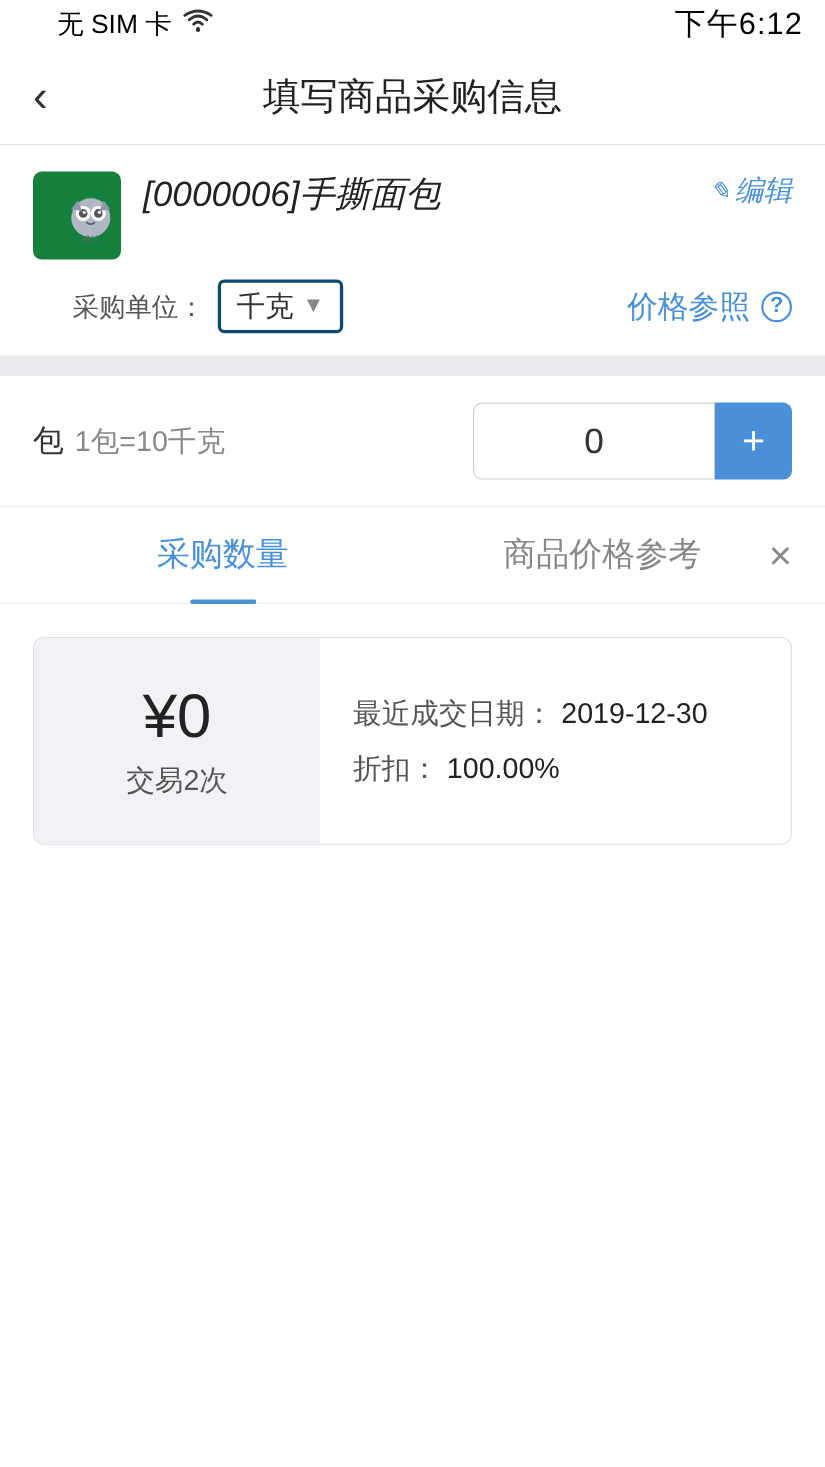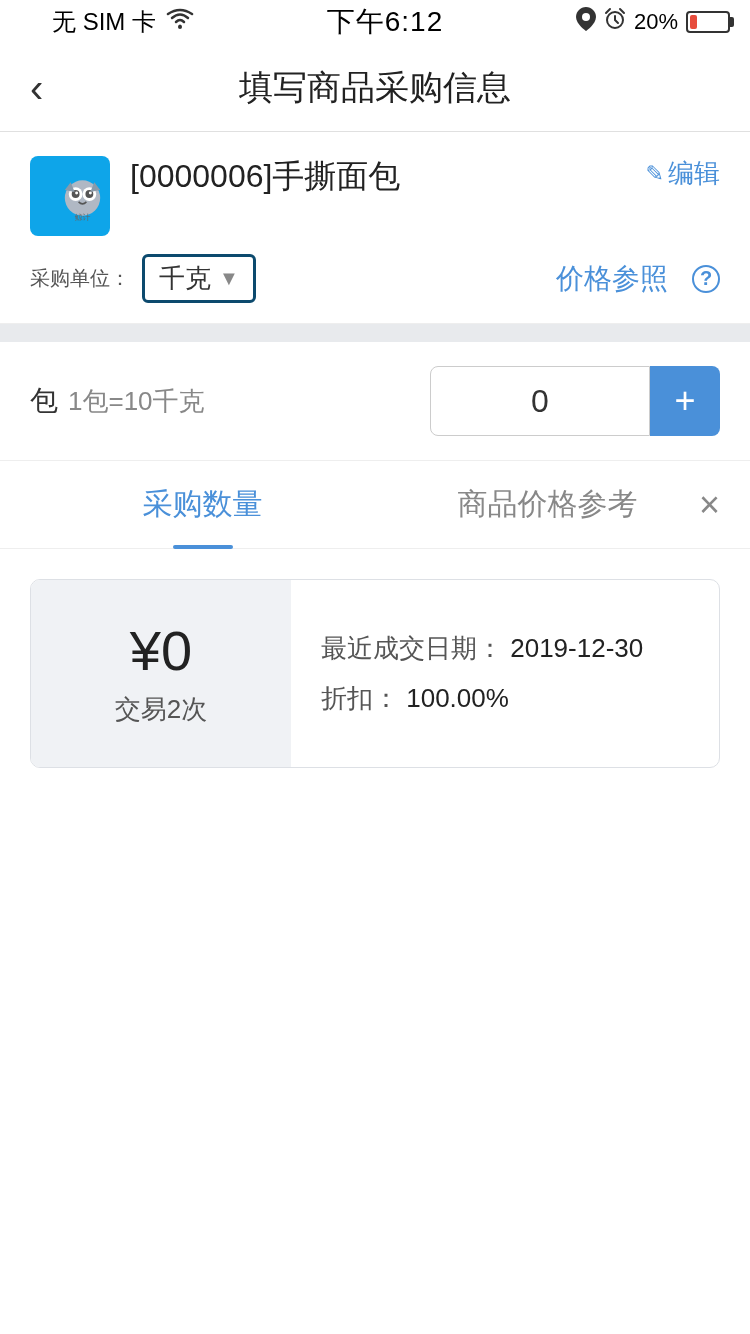--- a/index.html
+++ b/index.html
@@ -101,21 +101,21 @@
       border-bottom: 1px solid #eee;
     }
     .product-header {
       display: flex;
       align-items: flex-start;
       margin-bottom: 18px;
     }
     .product-thumb {
       width: 80px;
       height: 80px;
-      background: #0ea5e9;
+      background: #15803d;
       border-radius: 8px;
       display: flex;
       align-items: center;
       justify-content: center;
       flex-shrink: 0;
       margin-right: 20px;
       padding-left: 25px;
     }
     
     .owl-svg {
@@ -141,42 +141,43 @@
     .edit-icon-box {
       font-size: 22px;
     }
     .product-unit-row {
       display: flex;
       align-items: center;
       justify-content: space-between;
       margin-top: 10px;
     }
     .unit-label {
-      font-size: 20px;
+      font-size: 24px;
       color: #555;
+      margin-left: 36px;
     }
     .unit-selector {
       display: inline-flex;
       align-items: center;
       border: 3px solid #0c4a6e;
       border-radius: 6px;
       padding: 4px 14px;
       font-size: 26px;
       color: #333;
       gap: 8px;
       background: #fff;
     }
     .unit-arrow {
       font-size: 20px;
       color: #888;
     }
     .price-ref {
       display: flex;
       align-items: center;
-      gap: 24px;
+      gap: 10px;
       color: #4a90d9;
       font-size: 28px;
     }
     .help-circle {
       width: 28px;
       height: 28px;
       border: 2px solid #4a90d9;
       border-radius: 50%;
       display: flex;
       align-items: center;
@@ -360,40 +361,20 @@
       <svg width="28" height="22" viewBox="0 0 28 22">
         <path d="M14 18 L14 18" stroke="#333" stroke-width="3" stroke-linecap="round"></path>
         <path d="M10 14 Q14 10 18 14" stroke="#333" stroke-width="2.5" fill="none" stroke-linecap="round"></path>
         <path d="M6 10 Q14 3 22 10" stroke="#333" stroke-width="2.5" fill="none" stroke-linecap="round"></path>
         <path d="M2 6 Q14 -2 26 6" stroke="#333" stroke-width="2.5" fill="none" stroke-linecap="round"></path>
         <circle cx="14" cy="19" r="2" fill="#333"></circle>
       </svg>
     </span>
   </div>
   <div class="status-center">下午6:12</div>
-  <div class="status-right">
-    <span>
-      <svg width="20" height="24" viewBox="0 0 20 24" fill="#333">
-        <path d="M10 0 C4.5 0 0 4.5 0 10 C0 17 10 24 10 24 S20 17 20 10 C20 4.5 15.5 0 10 0Z"></path>
-        <circle cx="10" cy="10" r="4" fill="#fff"></circle>
-      </svg>
-    </span>
-    <span>
-      <svg width="22" height="24" viewBox="0 0 22 24" fill="#333">
-        <circle cx="11" cy="13" r="8" fill="none" stroke="#333" stroke-width="2"></circle>
-        <path d="M11 9 L11 13 L14 16" stroke="#333" stroke-width="2" fill="none" stroke-linecap="round"></path>
-        <path d="M2 6 L6 2" stroke="#333" stroke-width="2" stroke-linecap="round"></path>
-        <path d="M20 6 L16 2" stroke="#333" stroke-width="2" stroke-linecap="round"></path>
-      </svg>
-    </span>
-    <span style="font-size:22px;">20%</span>
-    <div class="battery-icon">
-      <div class="battery-fill"></div>
-    </div>
-  </div>
 </div>
 
 <div class="nav-bar">
   <div class="back-btn">‹</div>
   <div class="nav-title">填写商品采购信息</div>
 </div>
 
 <div class="product-section">
   <div class="product-header">
 
@@ -409,21 +390,21 @@
         <circle cx="36" cy="25" r="1.5" fill="#fff"></circle>
         <path d="M24 34 Q28 38 32 34" stroke="#555" stroke-width="1.5" fill="none"></path>
 
         <polygon points="16,14 20,24 10,22" fill="#8a9aaa"></polygon>
         <polygon points="40,14 36,24 46,22" fill="#8a9aaa"></polygon>
 
         <text x="28" y="52" text-anchor="middle" font-size="8" fill="#666">鲸计</text>
       </svg>
     </div>
 
-    <div style="flex:1; display:flex; align-items:flex-start; justify-content:flex-end;">
+    <div style="flex:1; display:flex; align-items:flex-start; justify-content:flex-end;font-style:italic;">
       <div class="product-name">[0000006]手撕面包</div>
       <div class="edit-link">
         <span class="edit-icon-box">✎</span>
         <span>编辑</span>
       </div>
     </div>
   </div>
 
   <div class="product-unit-row">
     <div style="display:flex; align-items:center; gap:12px;">

